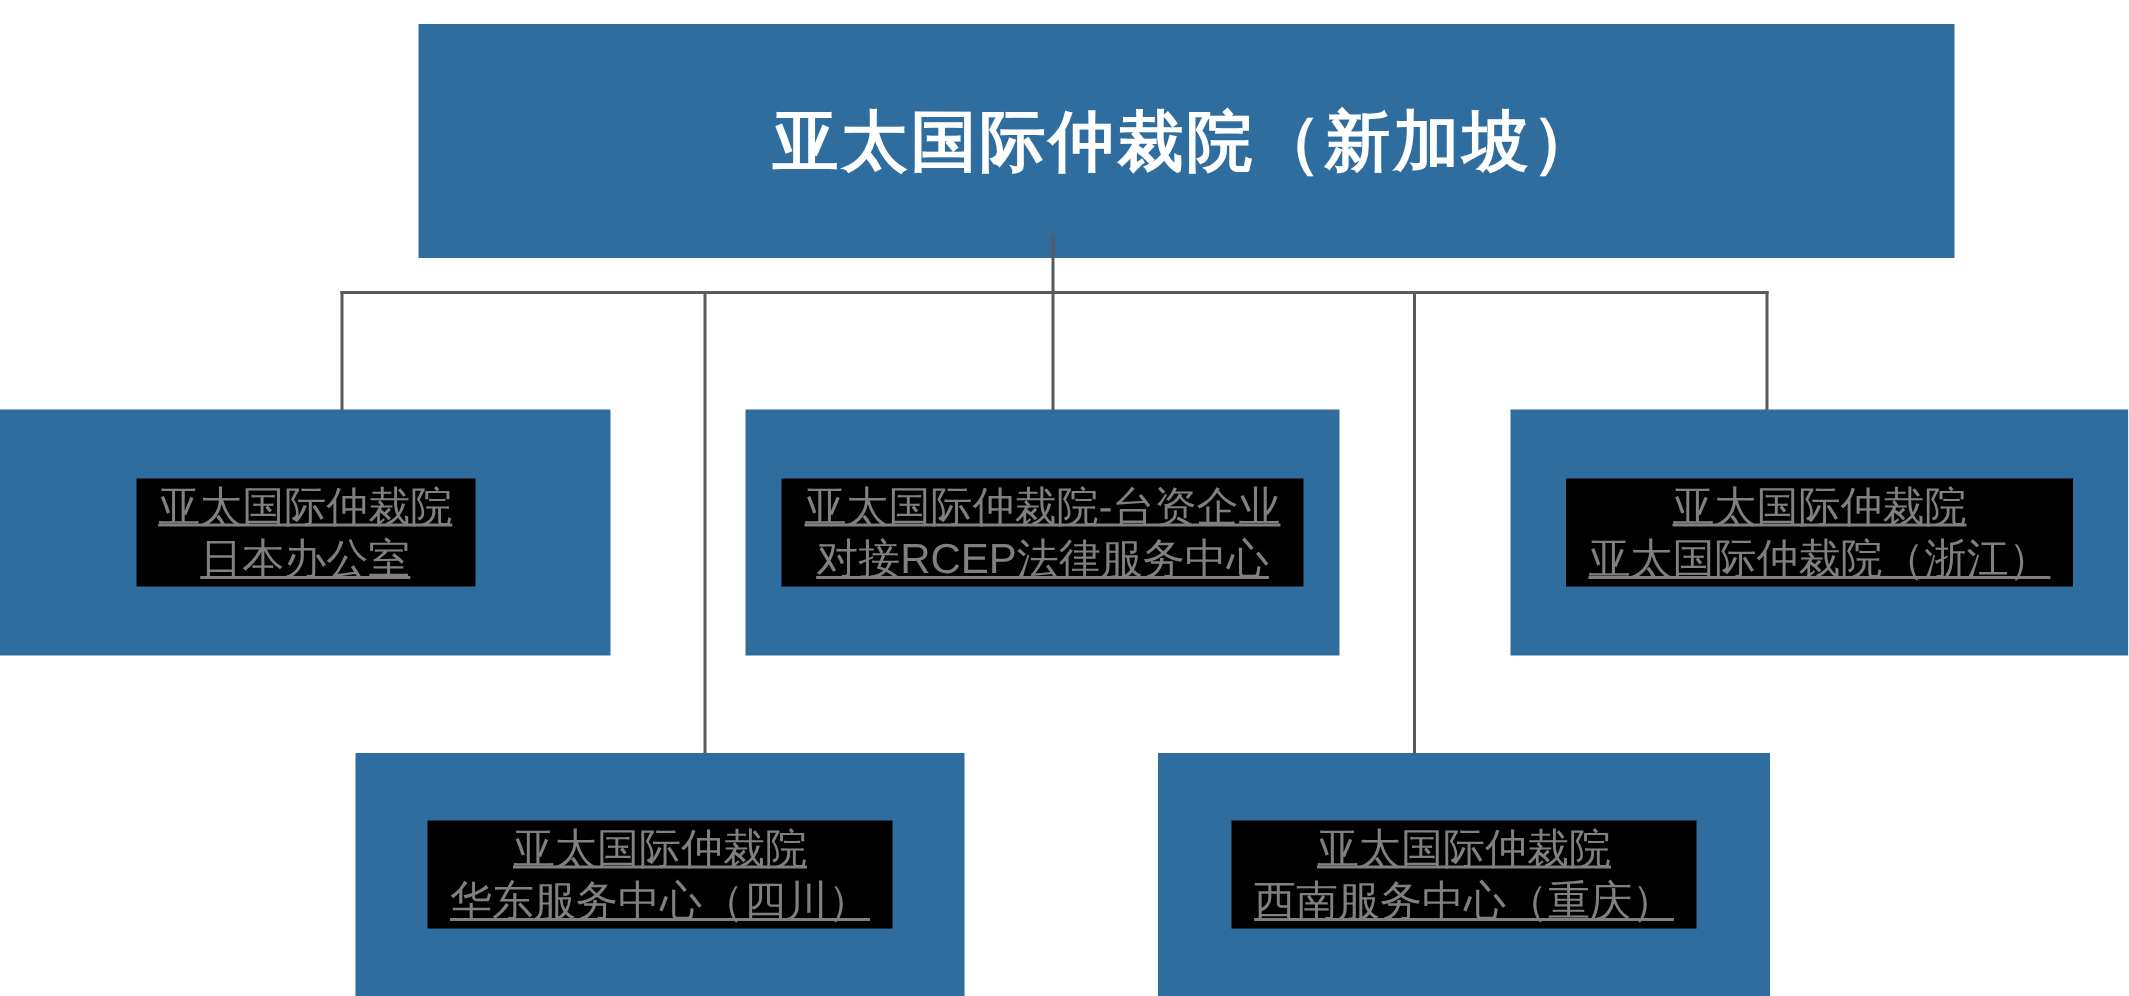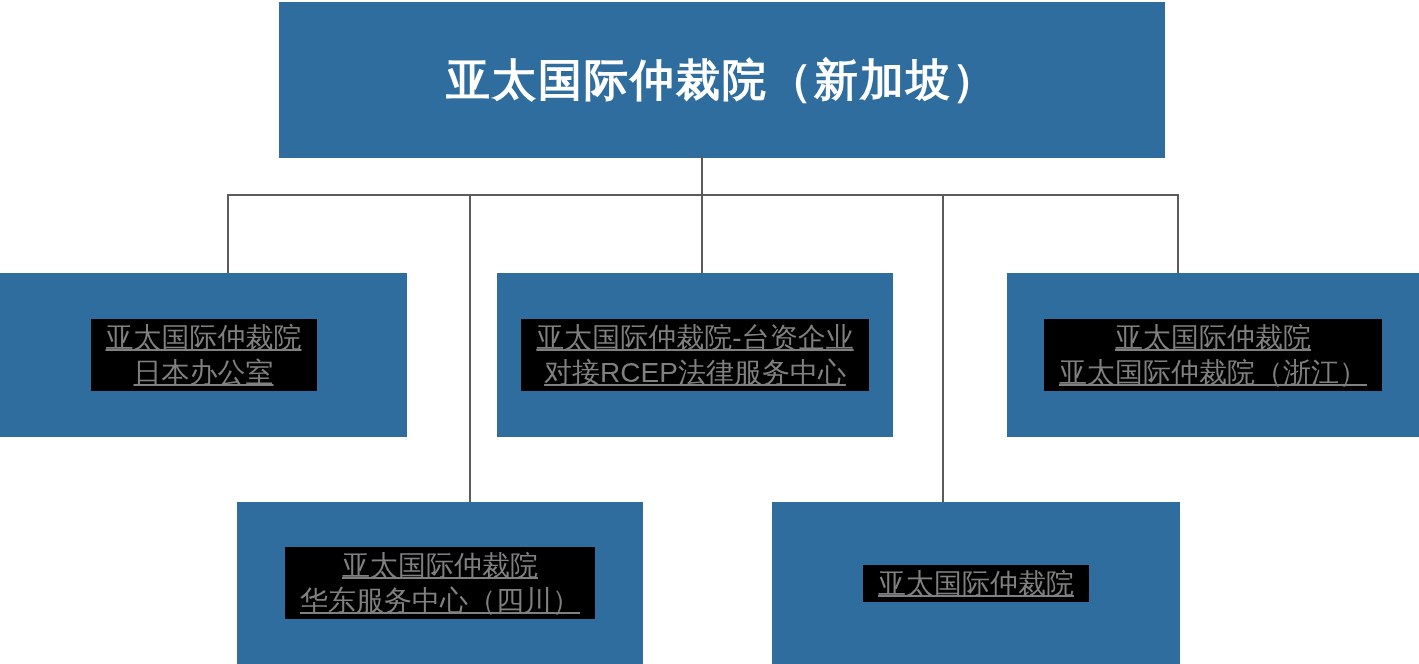--- a/index.html
+++ b/index.html
@@ -16,21 +16,21 @@
     font-family: "Liberation Sans", "DejaVu Sans", sans-serif;
   }
   .node {
     position: absolute;
     background: #2E6D9D;
     display: flex;
     align-items: center;
     justify-content: center;
   }
   .root-node {
-    left: 279px; top: 2px; width: 886px; height: 156px;
+    left: 279px; top: 16px; width: 1024px; height: 156px;
   }
   .root-label {
     color: #FFFFFF;
     font-weight: bold;
     font-size: 44px;
     letter-spacing: 2px;
     white-space: nowrap;
   }
   .child-node-japan     { left: 0px;    top: 273px; width: 407px; height: 164px; }
   .child-node-rcep      { left: 497px;  top: 273px; width: 396px; height: 164px; }
@@ -102,16 +102,17 @@
   <div class="node child-node-sichuan">
     <div class="hl">
       <div class="hl-line">亚太国际仲裁院</div>
       <div class="hl-line">华东服务中心（四川）</div>
     </div>
   </div>
 
   <div class="node child-node-chongqing">
     <div class="hl">
       <div class="hl-line">亚太国际仲裁院</div>
+      <div class="hl-line">西南服务中心（重庆）</div>
     </div>
   </div>
 
 </div>
 
 </body></html>

